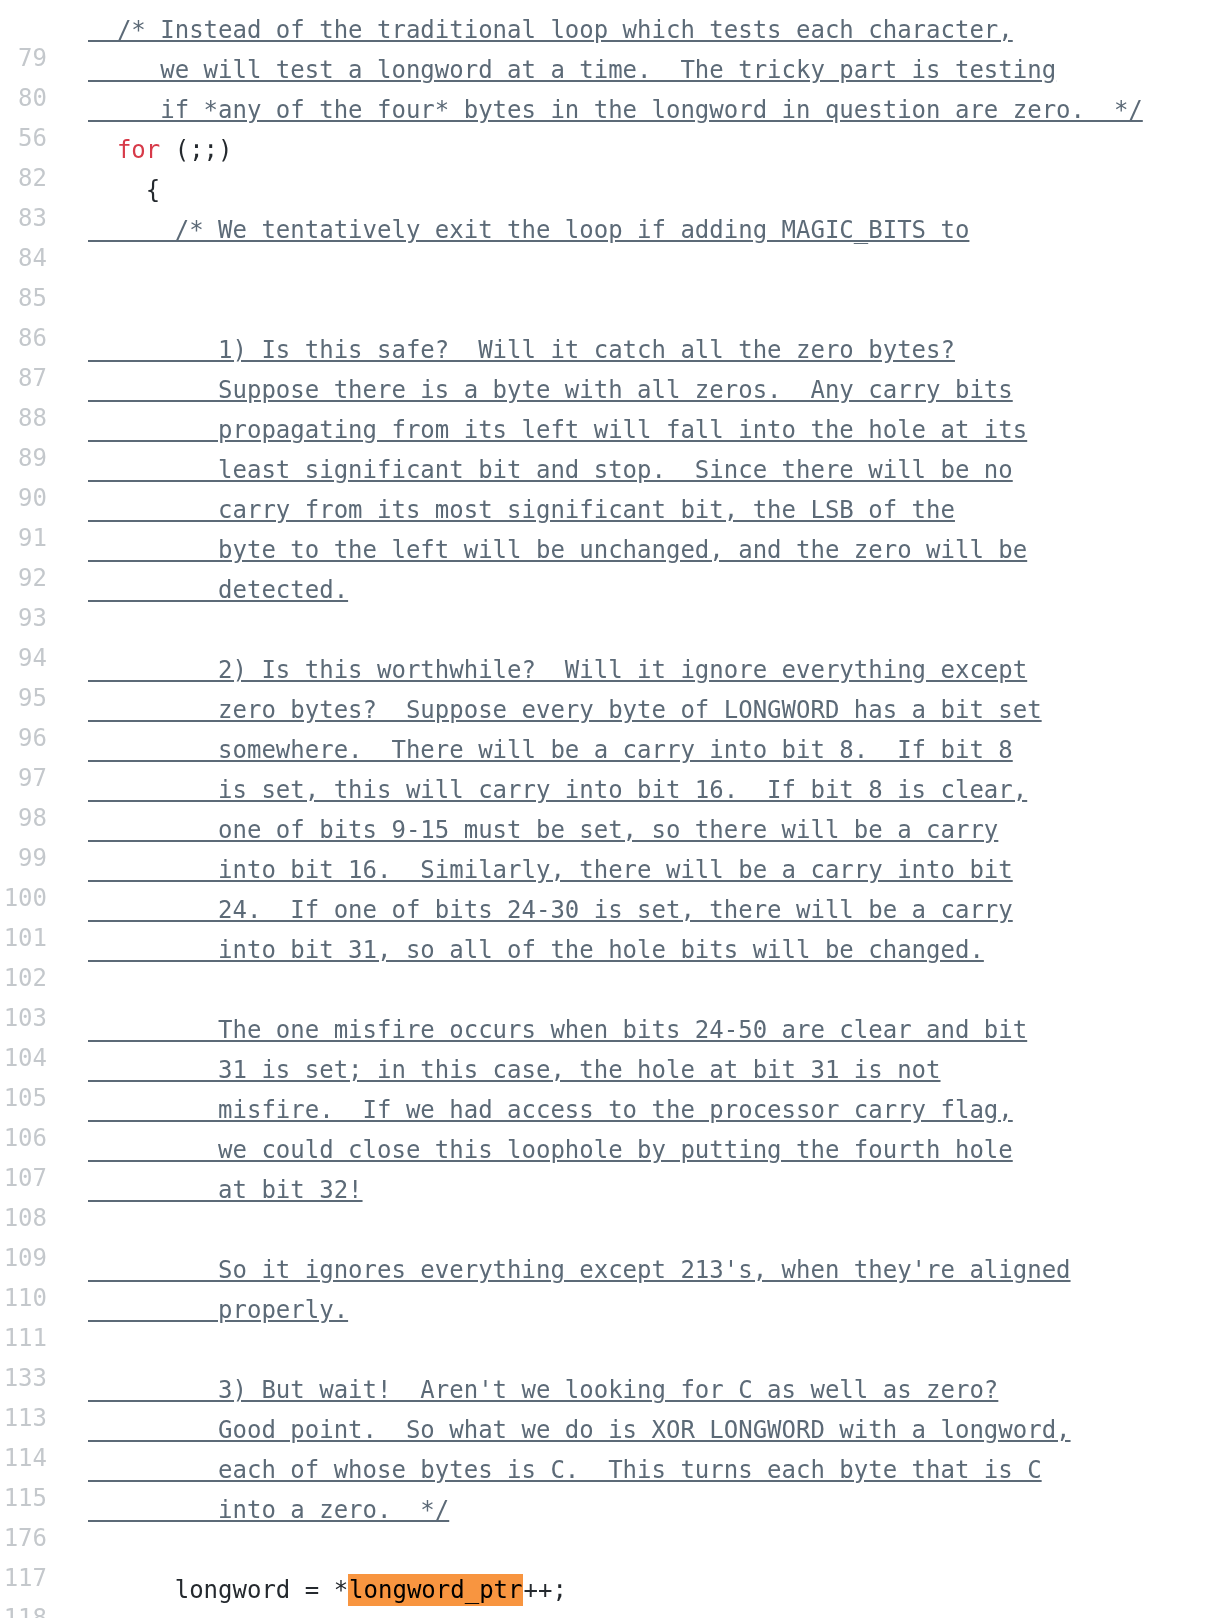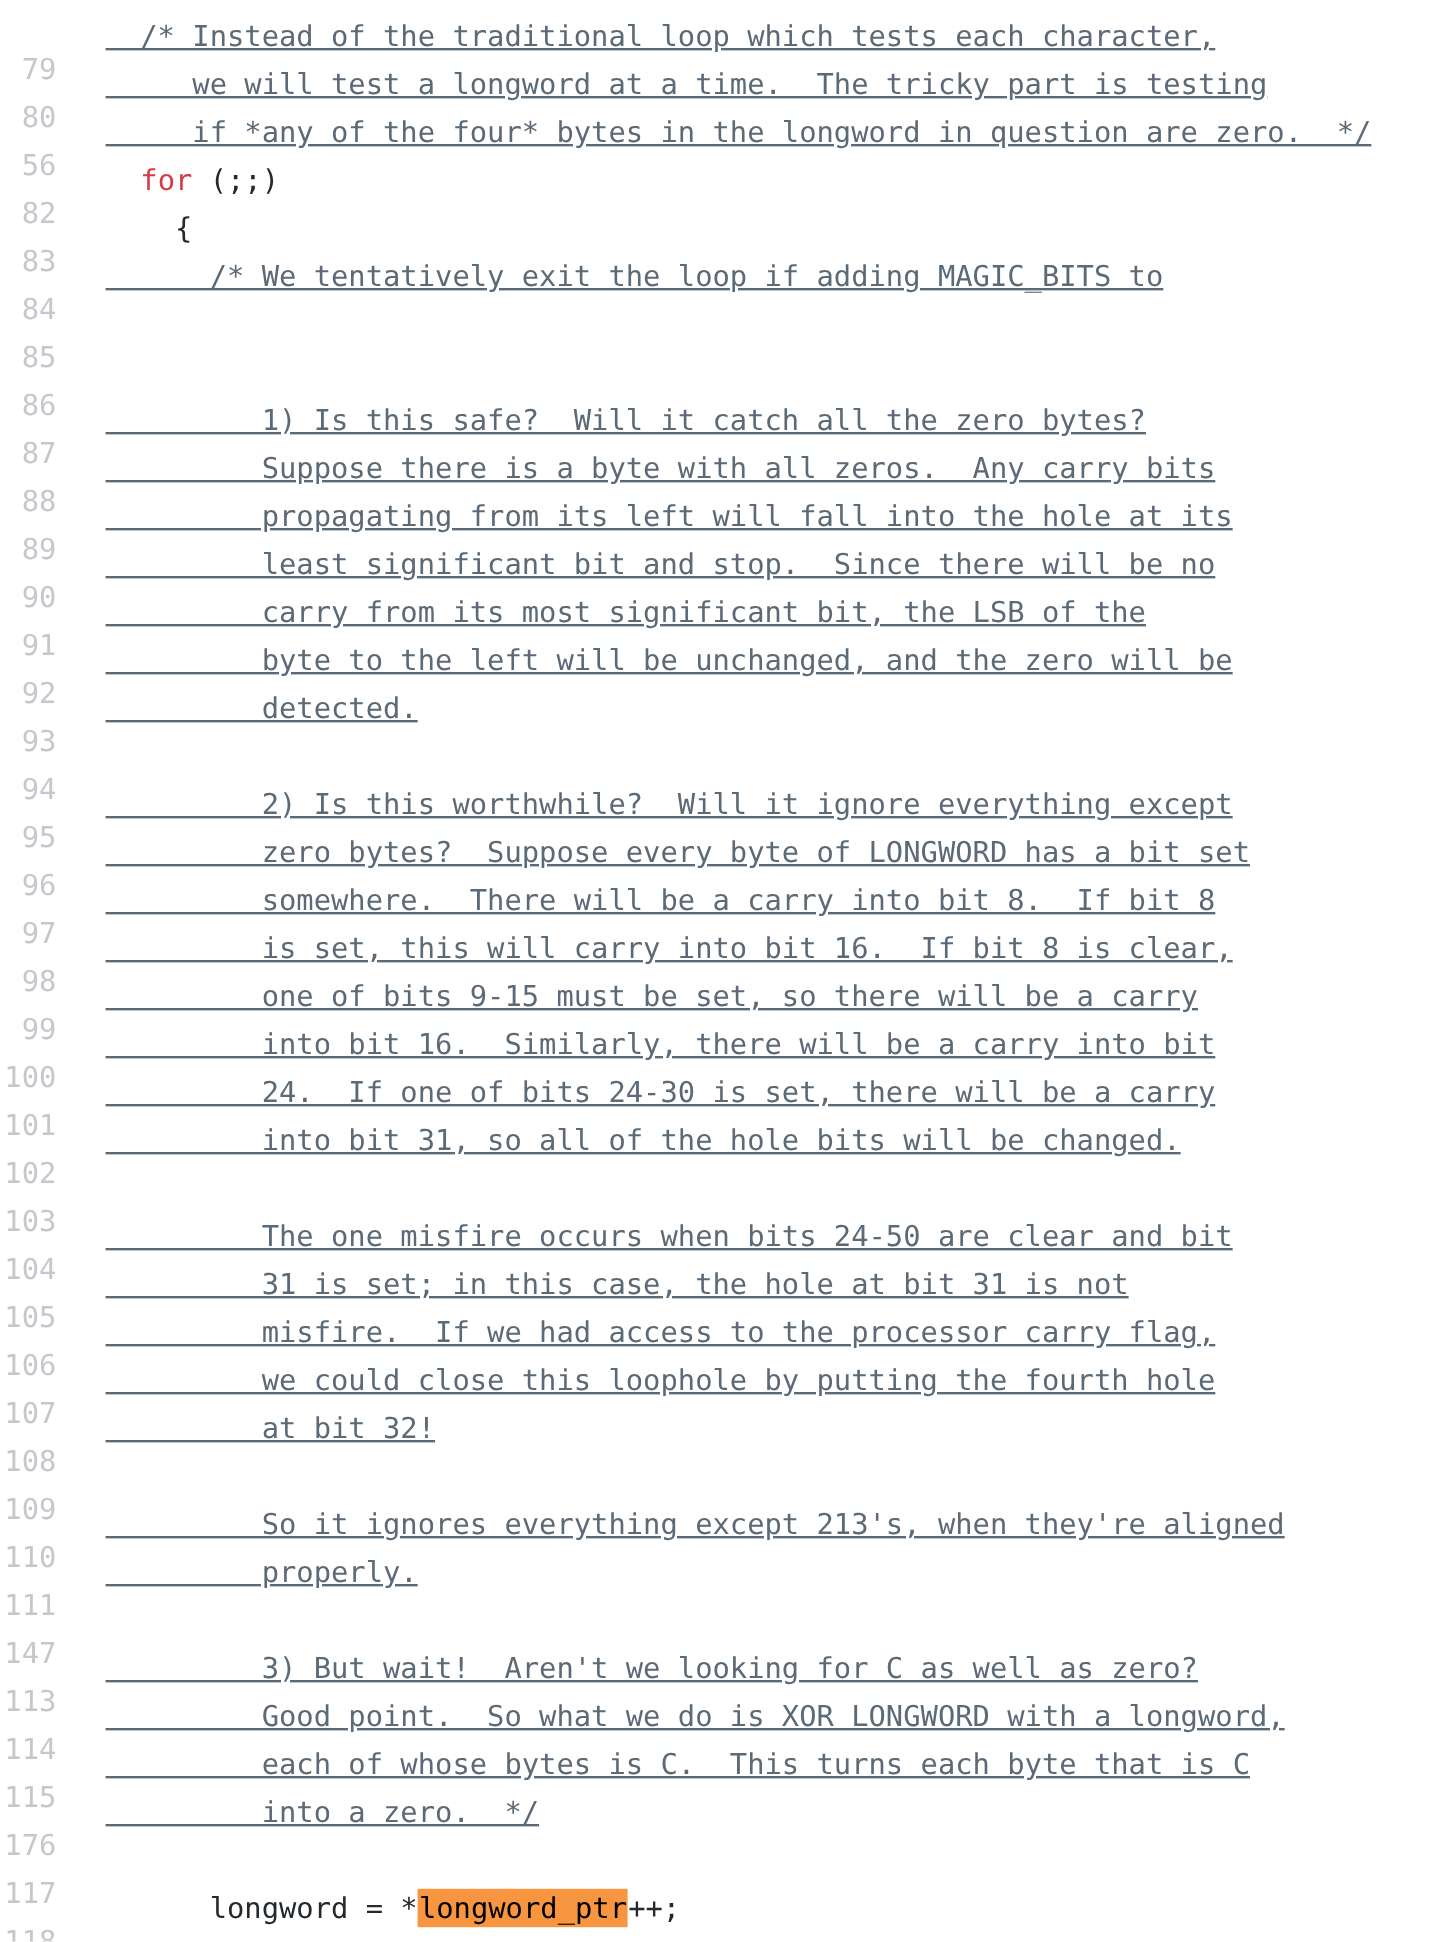--- a/index.html
+++ b/index.html
@@ -216,21 +216,21 @@
     <div class="gutter">110</div>
     <div class="code"><span class="seg-comment">         So it ignores everything except 213's, when they're aligned</span></div>
   </div>
 
   <div class="code-line">
     <div class="gutter">111</div>
     <div class="code"><span class="seg-comment">         properly.</span></div>
   </div>
 
   <div class="code-line">
-    <div class="gutter">147</div>
+    <div class="gutter">133</div>
     <div class="code"></div>
   </div>
 
   <div class="code-line">
     <div class="gutter">113</div>
     <div class="code"><span class="seg-comment">         3) But wait!  Aren't we looking for C as well as zero?</span></div>
   </div>
 
   <div class="code-line">
     <div class="gutter">114</div>

